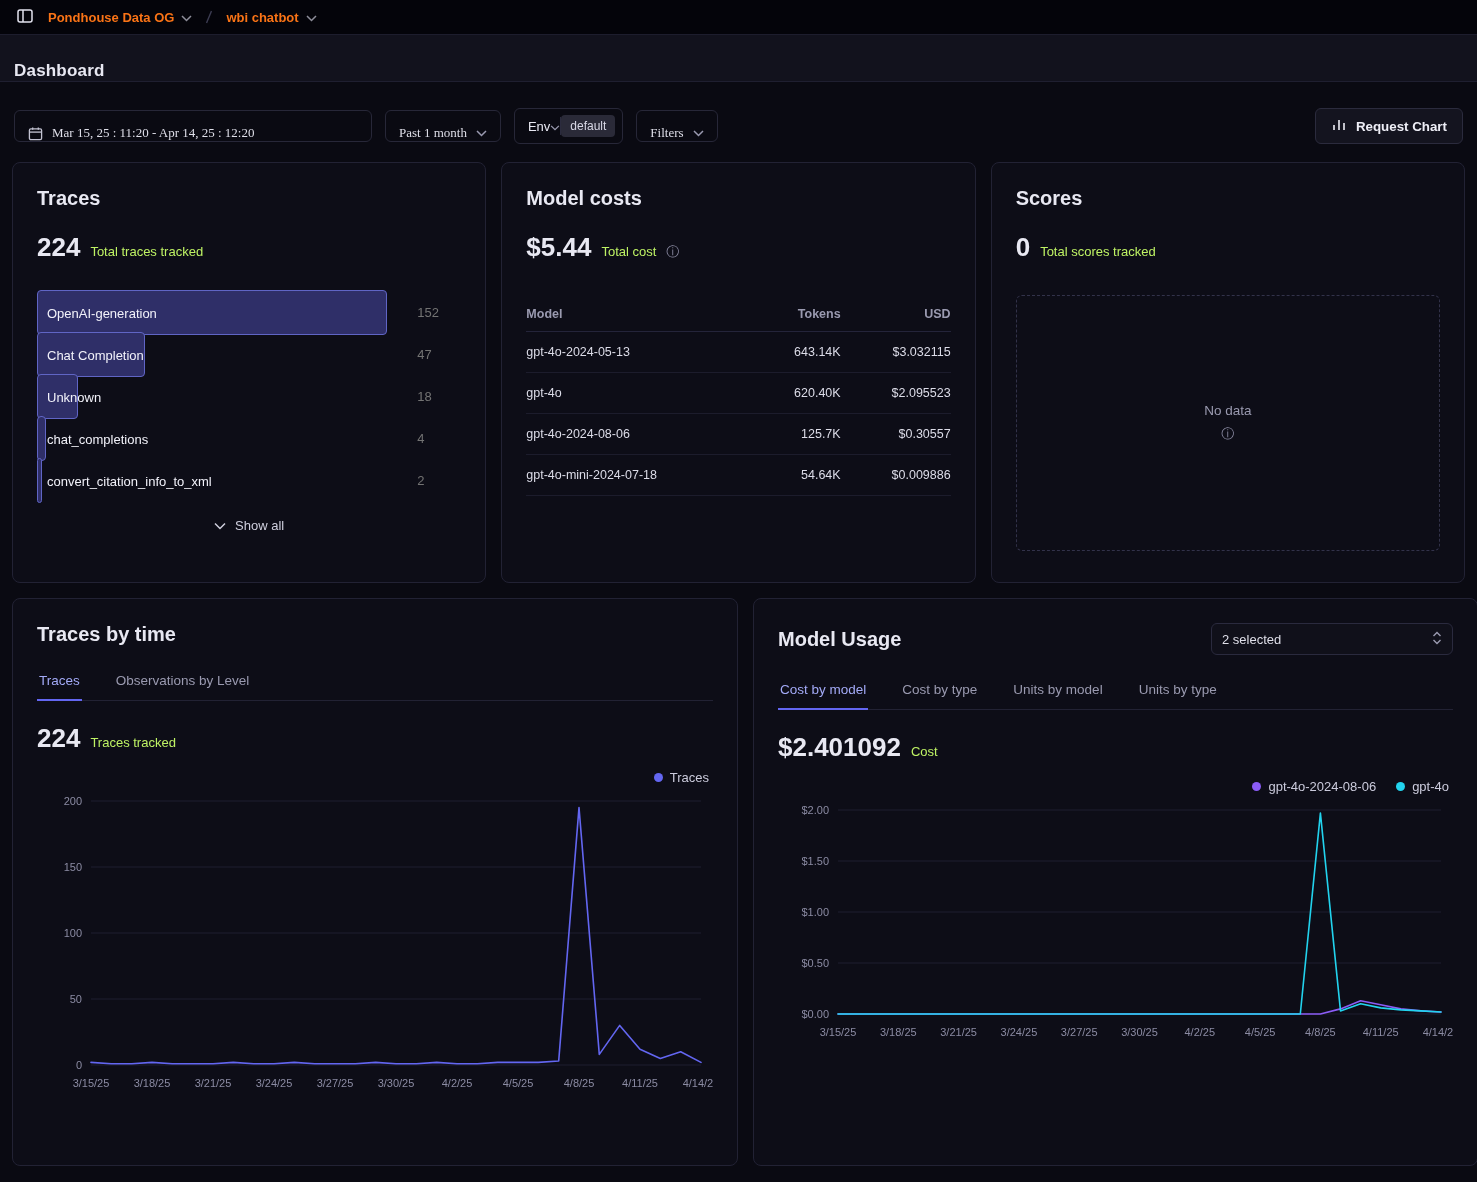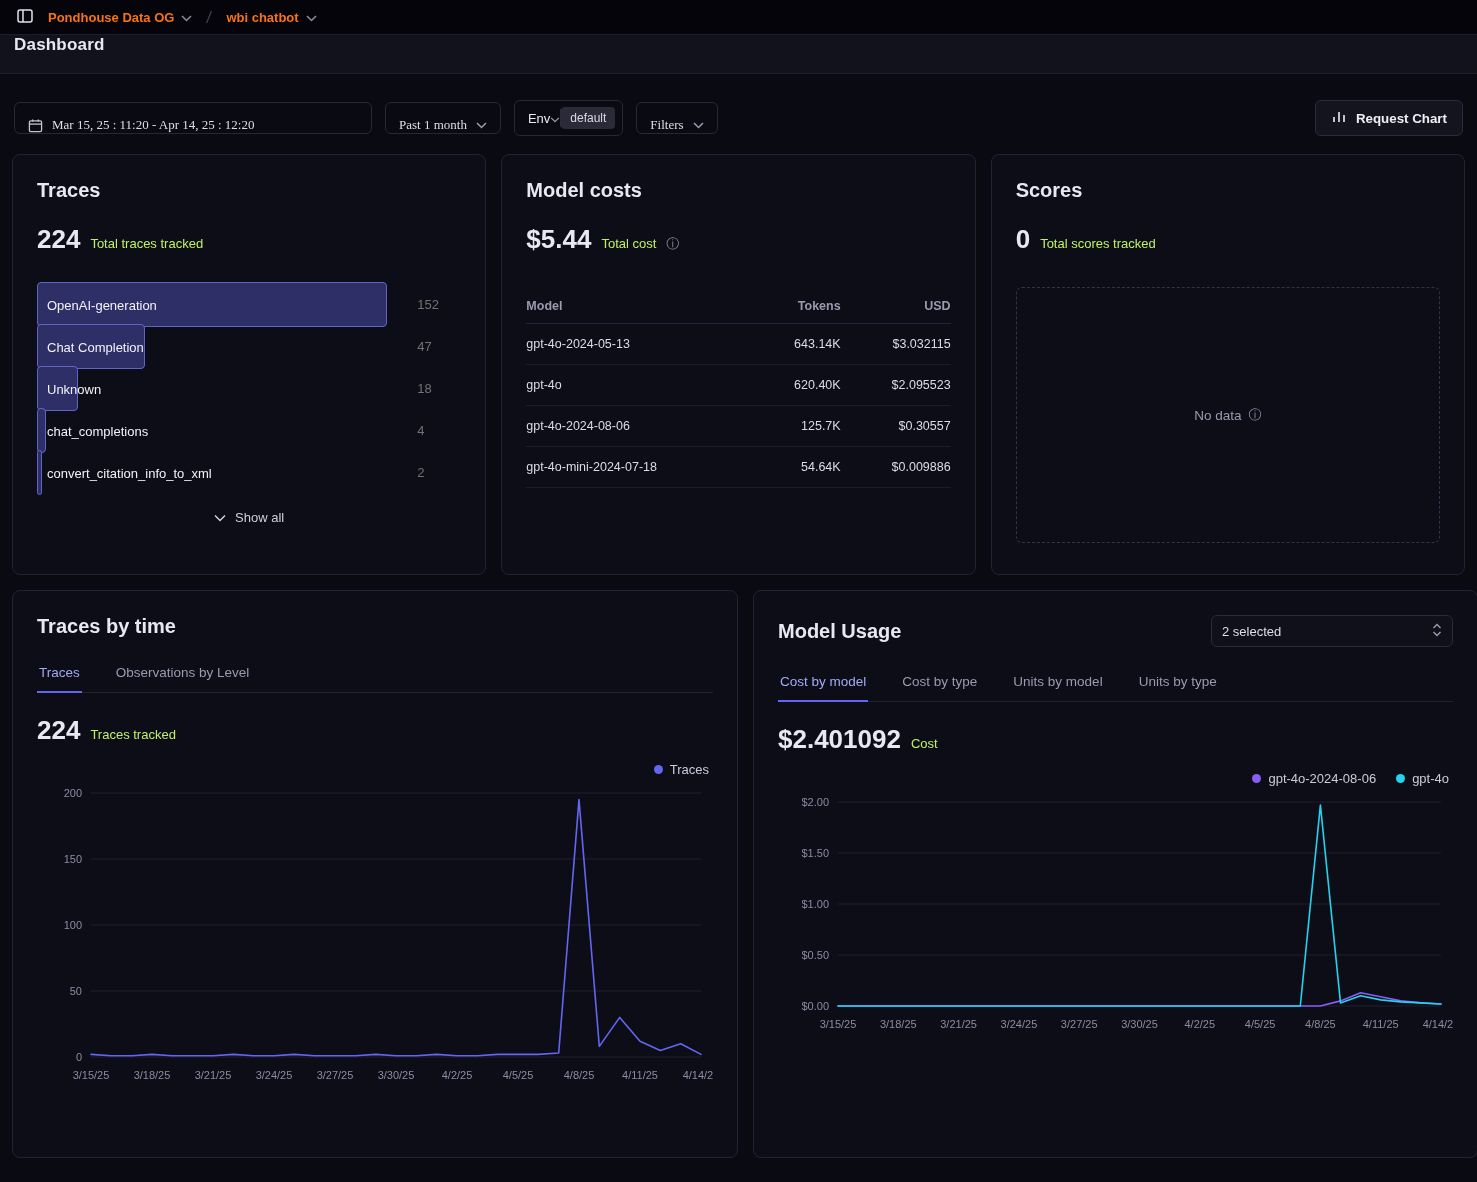--- a/index.html
+++ b/index.html
@@ -12,21 +12,21 @@
   button { font-family:inherit; background:none; border:none; color:inherit; cursor:pointer; padding:0; }
 
   
   .topbar { height:34px; background:#04040a; display:flex; align-items:center; gap:10px; padding:0 12px; }
   .icon-btn { width:26px; height:26px; display:flex; align-items:center; justify-content:center; border-radius:4px; color:#d7d7e4; }
   .crumb { display:flex; align-items:center; gap:7px; font-size:13px; color:#f97316; font-weight:600; }
   .crumb svg { opacity:.7; }
   .slash { color:#3c3c52; display:flex; align-items:center; }
 
   
-  .page-header { height:40px; background:#12121d; border-top:1px solid #1d1d2d; border-bottom:1px solid #1f1f30; display:flex; align-items:flex-start; padding:0 14px; }
+  .page-header { height:48px; background:#12121d; border-top:1px solid #1d1d2d; border-bottom:1px solid #1f1f30; display:flex; align-items:flex-end; padding:0 14px; }
   .page-title { font-size:17px; font-weight:700; letter-spacing:.2px; margin:0; }
 
   
   .filter-row { display:flex; align-items:center; gap:13px; padding:26px 14px 14px; }
   .control { height:32px; border:1px solid #272738; border-radius:6px; display:inline-flex; align-items:flex-end; gap:9px; padding:0 13px; font-size:13px; color:#dfdfe9; background:transparent;font-family:Liberation Serif, serif; }
   .date-range { width:358px; }
   .muted-ic { color:#b9b9ca; display:flex; align-items:center; }
   .env-group { height:36px; border:1px solid #272738; border-radius:6px; display:inline-flex; align-items:center; padding:0 7px 0 13px; }
   .env-divider { width:1px; height:18px; background:#2b2b3e; }
   .badge { background:#2a2a38; border-radius:4px; padding:4px 9px; font-size:12px; color:#d8d8e6; }
@@ -57,21 +57,21 @@
 
   
   .costs-table { width:100%; border-collapse:collapse; margin-top:34px; font-size:12.5px; }
   .costs-table th { text-align:left; color:#9a9ab0; font-weight:700; padding:10px 0; border-bottom:1px solid #24243a; font-size:12.5px; }
   .costs-table td { padding:13px 0; border-bottom:1px solid #1c1c2c; color:#dcdce8; }
   .costs-table .num { text-align:right; }
   .costs-table th.col-tokens, .costs-table td.col-tokens { width:122px; }
   .costs-table th.col-usd, .costs-table td.col-usd { width:110px; }
 
   
-  .empty-box { margin-top:32px; height:256px; border:1px dashed #32324a; border-radius:6px; display:flex; align-items:center; justify-content:center; gap:7px; color:#9a9ab0; font-size:13.5px; }
+  .empty-box { margin-top:32px; height:256px; border:1px dashed #32324a; border-radius:6px; display:flex; align-items:center; justify-content:center; gap:7px; color:#9a9ab0; font-size:13.5px;flex-direction:column; }
 
   
   .tabs { display:flex; gap:32px; border-bottom:1px solid #222234; margin-top:18px; }
   .tab { padding:9px 2px 11px; font-size:13.5px; color:#9a9ab0; border-bottom:2px solid transparent; margin-bottom:-1px; }
   .tab.active { color:#a3aaf7; border-bottom-color:#6366f1; }
 
   
   .legend { display:flex; justify-content:flex-end; align-items:center; gap:20px; margin:16px 4px 2px; font-size:13px; color:#cbcbdc; }
   .legend-item { display:flex; align-items:center; }
   .dot { width:9px; height:9px; border-radius:50%; display:inline-block; margin-right:7px; background:#6366f1; }

